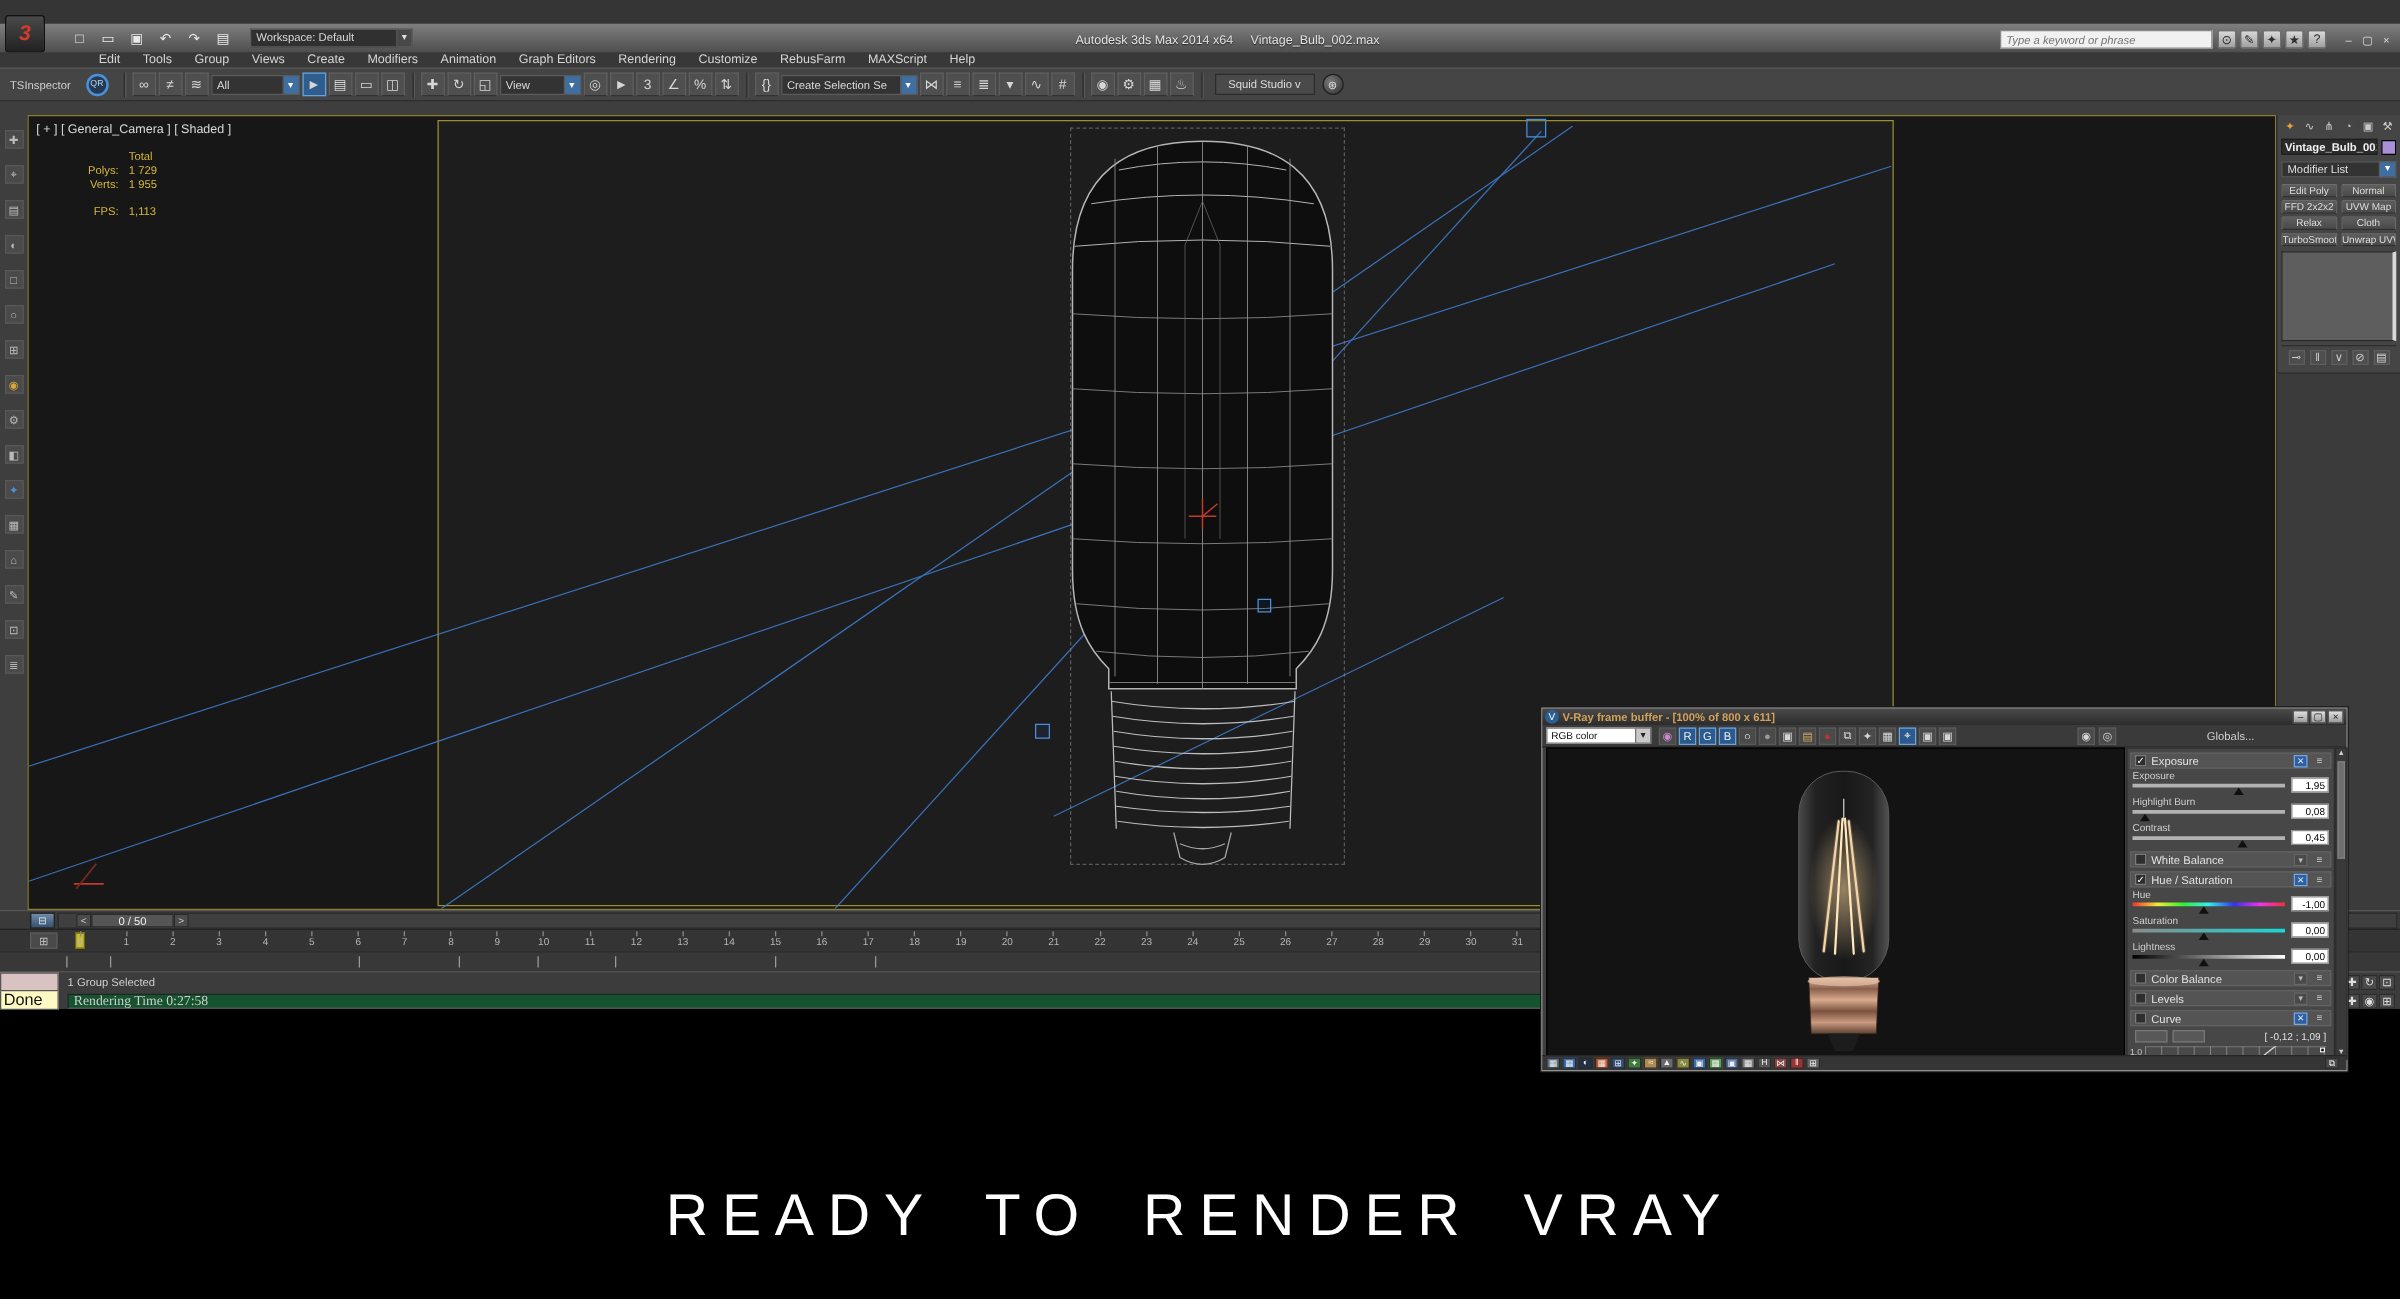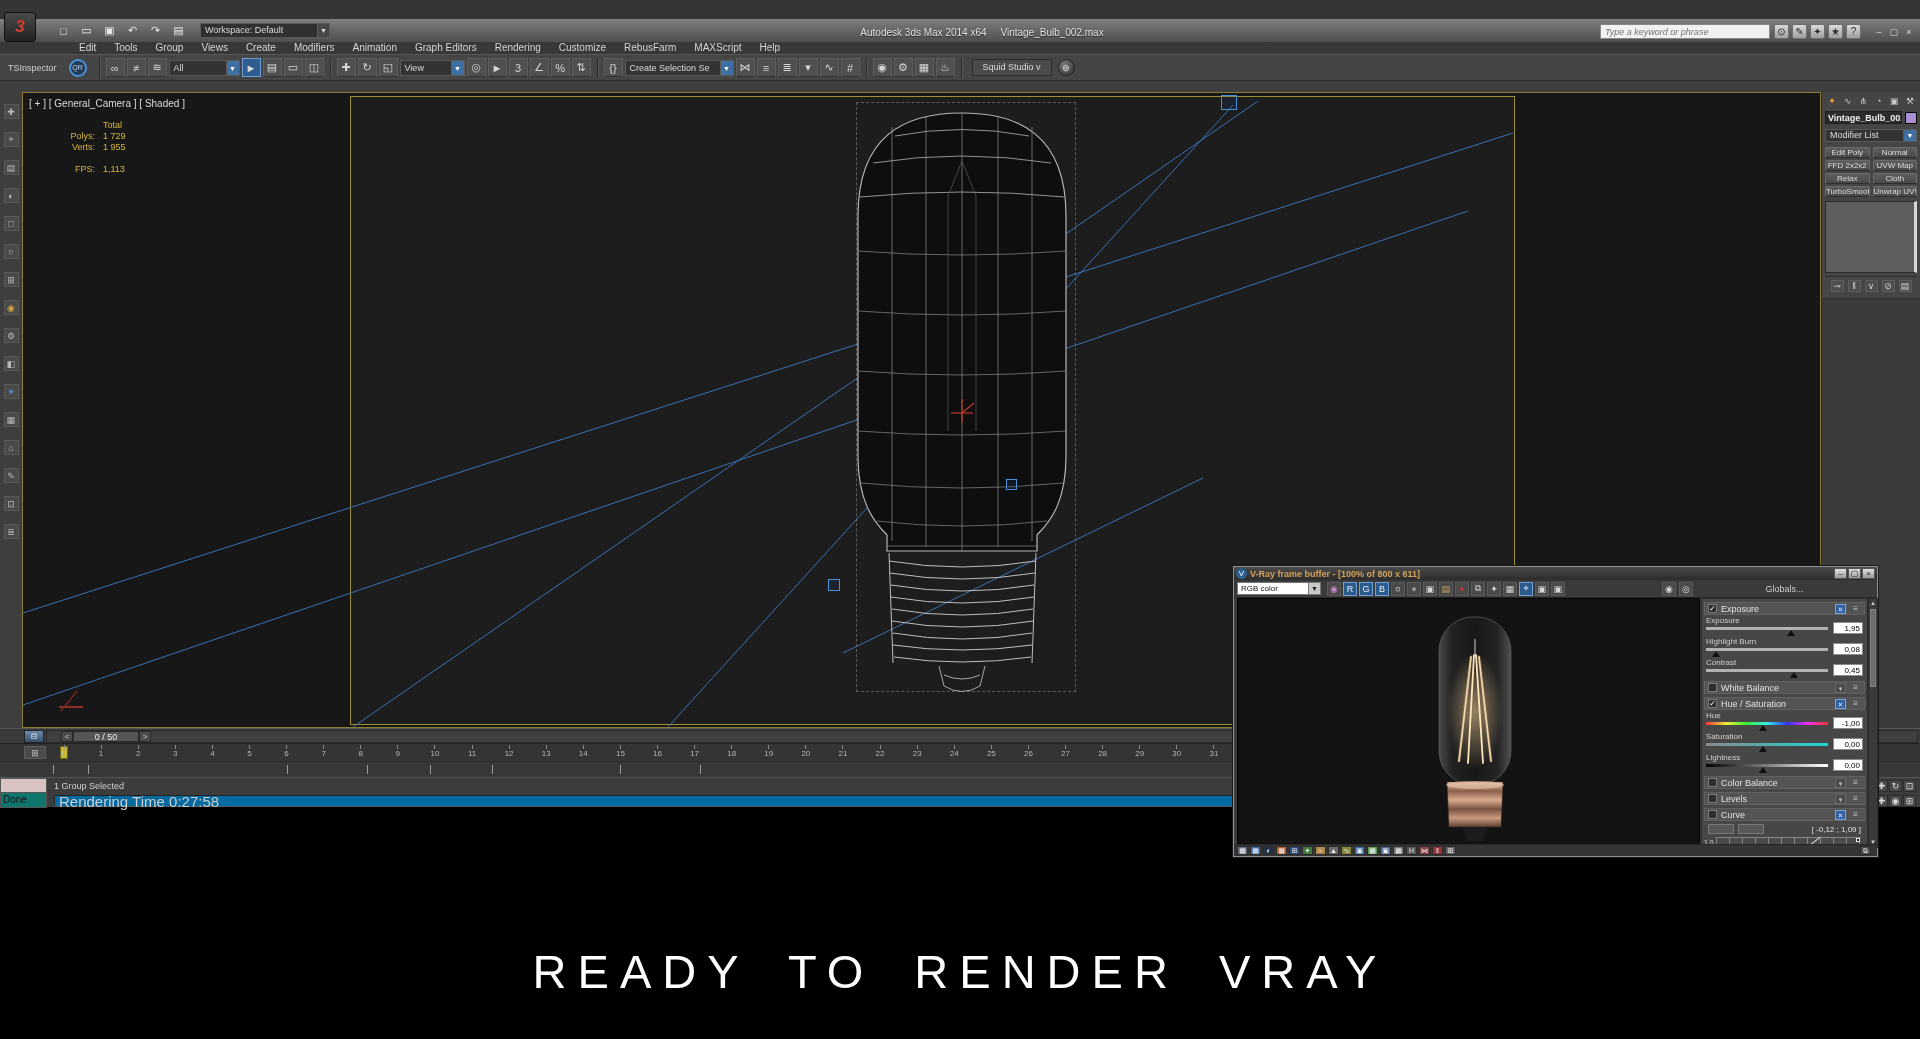--- a/index.html
+++ b/index.html
@@ -132,44 +132,44 @@
   .tnum{display:flex;flex-direction:column;align-items:center;width:12px;}
   .tnum i{display:block;width:1px;height:4px;background:#8a8a8a;}
   .tnum b{font-weight:normal;font-size:8px;color:#b5b5b5;line-height:10px;}
   .subticks{position:absolute;left:0;top:761px;width:100%;height:16px;background:#383838;border-top:1px solid #2b2b2b;}
   .stick{position:absolute;top:3px;width:1px;height:9px;background:#9a9a9a;}
 
   
   .statusbar{position:absolute;left:0;top:777px;width:100%;height:30px;background:#3c3c3c;border-top:1px solid #555;}
   .listener{position:absolute;left:0;top:0;width:47px;height:30px;}
   .listener .pink{height:15px;background:#d9c2c2;border:1px solid #555;}
-  .listener .done{height:15px;background:#0f766e;border:1px solid #555;border-top:none;color:#111;
-                  font-size:10px;line-height:13px;padding-left:2px;}
+  .listener .done{height:15px;background:#fef9c3;border:1px solid #555;border-top:none;color:#111;
+                  font-size:13px;line-height:13px;padding-left:2px;}
   .sb-rows{position:absolute;left:50px;right:0;top:0;height:30px;}
   .sb-row{display:flex;align-items:center;height:15px;gap:0;padding:0 4px;}
   .sb-text{font-size:9px;color:#cfcfcf;}
   .sb-grow{flex:1;}
   .sb-ic{width:15px;height:12px;display:flex;align-items:center;justify-content:center;
          font-size:9px;color:#c9c9c9;background:#464646;border:1px solid #555;}
   .sb-lbl{font-size:9px;color:#bbb;}
   .fld{height:12px;background:#2d2d2d;border:1px solid #242424;border-bottom-color:#585858;color:#ccc;
        font-size:9px;line-height:11px;padding:0 3px;}
   .fld.xyz{width:52px;}
   .box-lbl{height:13px;background:#424242;border:1px solid #565656;color:#cfcfcf;font-size:9px;
            line-height:12px;padding:0 6px;white-space:nowrap;}
   .key-ic{font-size:11px;color:#1e1e1e;background:transparent;width:28px;text-align:center;}
   .sb-btn{height:13px;background:linear-gradient(#575757,#434343);border:1px solid #2c2c2c;color:#ddd;
           font-size:9px;line-height:12px;padding:0 7px;white-space:nowrap;}
   .sel-dd{display:flex;height:13px;}
   .sel-dd .dd-box{width:72px;height:13px;line-height:11px;}
   .sel-dd .dd-arrow{height:13px;line-height:12px;}
   .pb{width:13px;height:12px;display:flex;align-items:center;justify-content:center;font-size:9px;
       color:#ddd;background:#4a4a4a;border:1px solid #2c2c2c;}
-  .prompt-fld{flex:1;height:12px;background:#0369a1;border:1px solid #242424;border-bottom-color:#585858;
-              color:#ccc;font-size:15px;line-height:11px;padding:0 4px;}
+  .prompt-fld{flex:1;height:12px;background:#14532d;border:1px solid #242424;border-bottom-color:#585858;
+              color:#ccc;font-size:11px;line-height:11px;padding:0 4px;font-family:Liberation Serif, serif;}
 
   
   .vfb{position:absolute;left:1233px;top:566px;width:645px;height:291px;background:#3e3e3e;
        border:1px solid #8f8f8f;box-shadow:0 0 0 1px #1a1a1a;}
   .vfb-title{position:absolute;left:0;top:0;width:100%;height:13px;
              background:linear-gradient(#4a4a4a,#2c2c2c);display:flex;align-items:center;padding:0 2px;}
   .vfb-logo{width:11px;height:11px;border-radius:50%;background:#2b5f8f;color:#fff;font-size:8px;
             display:flex;align-items:center;justify-content:center;margin-right:3px;}
   .vfb-title-text{flex:1;font-size:9px;font-weight:bold;color:#d1a15a;line-height:12px;white-space:nowrap;overflow:hidden;}
   .vfb-wc{width:13px;height:11px;background:linear-gradient(#e0e0e0,#9a9a9a);border:1px solid #555;

